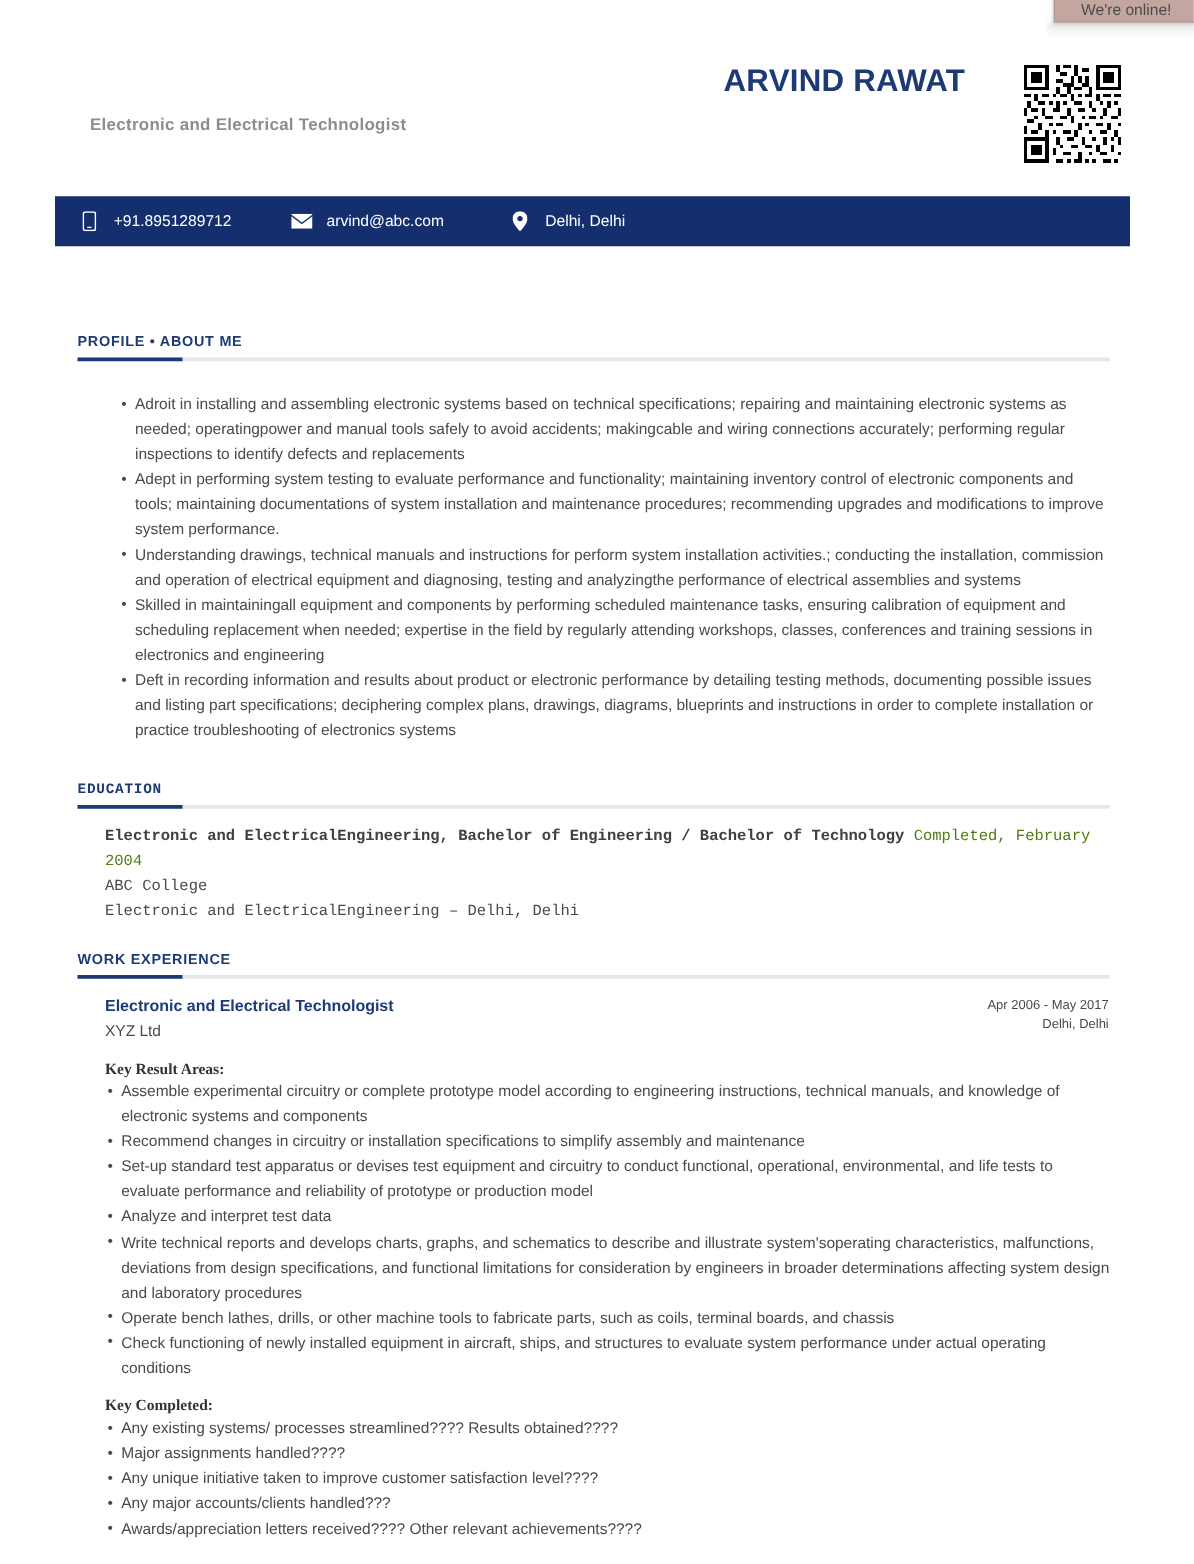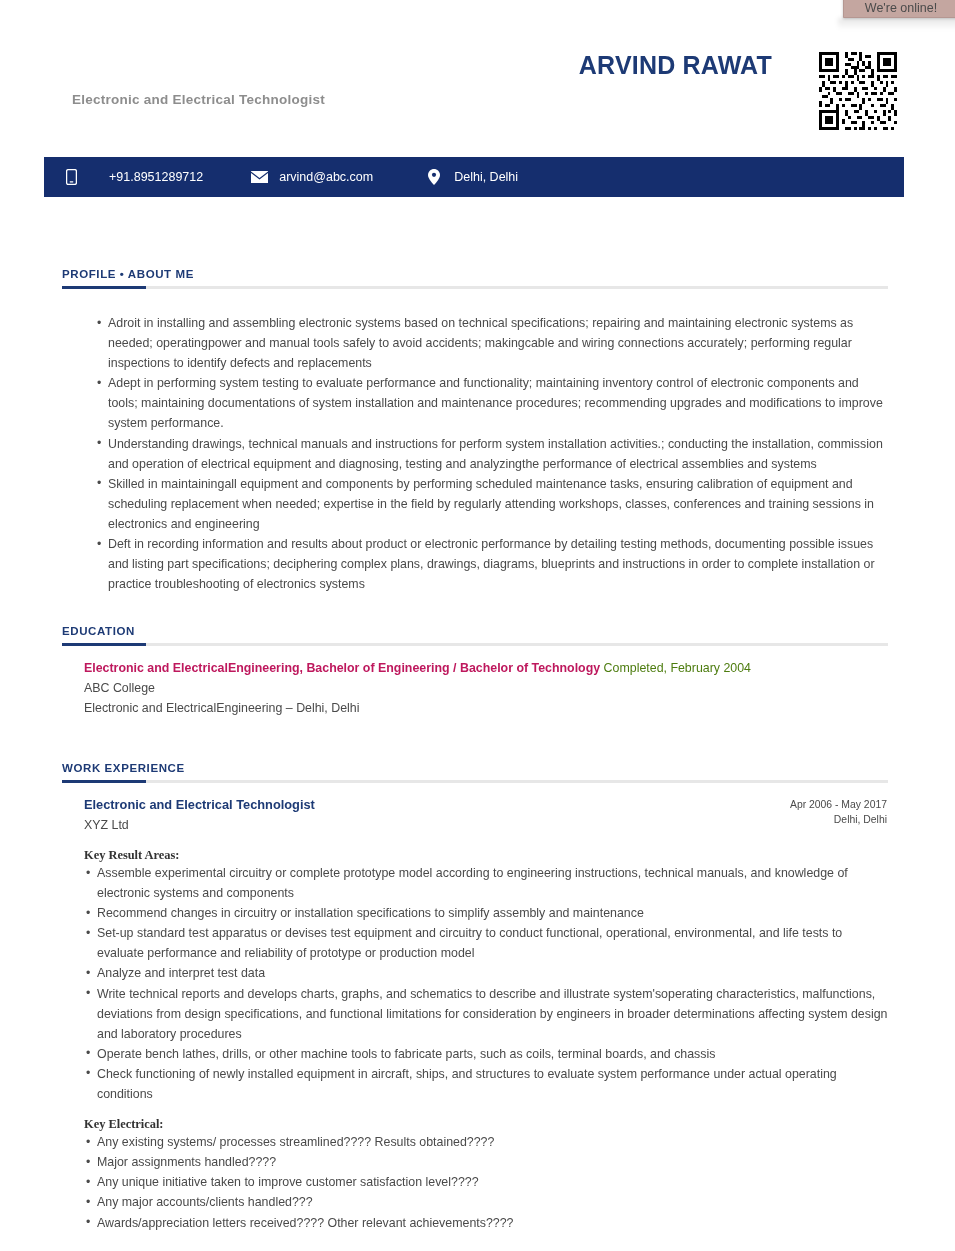--- a/index.html
+++ b/index.html
@@ -106,21 +106,21 @@
     height: 100%;
   }
   .contact-item .ci-icon {
     display: inline-flex;
     align-items: center;
     justify-content: center;
     width: 18px;
     height: 18px;
     margin-right: 11px;
   }
-  .c-phone { margin-left: 18px; gap: 18px; }
+  .c-phone { margin-left: 18px; }
   .c-mail  { margin-left: 47px; }
   .c-loc   { margin-left: 52px; }
 
   
   .section {
     position: absolute;
     left: 62px;
     width: 826px;
   }
   .sec-head {
@@ -165,25 +165,25 @@
     left: 2px;
     top: -0.5px;
     color: #4a4a4a;
     font-size: 12.4px;
   }
 
   #profile { top: 268px; }
   #profile .body { margin-top: 24px; padding-left: 33px; }
 
   
-  #education { top: 625px; }
+  #education { top: 625px; font-family: Liberation Mono, monospace; }
   #education .body { margin-top: 12px; padding-left: 22px; }
   .edu-line1 { font-size: 12.4px; line-height: 20px; }
   .edu-degree {
-    color: #be185d;
+    color: #404040;
     font-weight: bold;
   }
   .edu-status { color: #4d7c0f; }
   .edu-school, .edu-field {
     font-size: 12.4px;
     line-height: 20px;
     color: #4a4a4a;
   }
 
   
@@ -439,21 +439,21 @@
       <ul class="bullets kra-list">
         <li>Assemble experimental circuitry or complete prototype model according to engineering instructions, technical manuals, and knowledge of electronic systems and components</li>
         <li>Recommend changes in circuitry or installation specifications to simplify assembly and maintenance</li>
         <li>Set-up standard test apparatus or devises test equipment and circuitry to conduct functional, operational, environmental, and life tests to evaluate performance and reliability of prototype or production model</li>
         <li>Analyze and interpret test data</li>
         <li>Write technical reports and develops charts, graphs, and schematics to describe and illustrate system'soperating characteristics, malfunctions, deviations from design specifications, and functional limitations for consideration by engineers in broader determinations affecting system design and laboratory procedures</li>
         <li>Operate bench lathes, drills, or other machine tools to fabricate parts, such as coils, terminal boards, and chassis</li>
         <li>Check functioning of newly installed equipment in aircraft, ships, and structures to evaluate system performance under actual operating conditions</li>
       </ul>
 
-      <div class="sub-head">Key Electrical:</div>
+      <div class="sub-head">Key Completed:</div>
       <ul class="bullets kh-list">
         <li>Any existing systems/ processes streamlined???? Results obtained????</li>
         <li>Major assignments handled????</li>
         <li>Any unique initiative taken to improve customer satisfaction level????</li>
         <li>Any major accounts/clients handled???</li>
         <li>Awards/appreciation letters received???? Other relevant achievements????</li>
       </ul>
 
     </div>
   </div>

